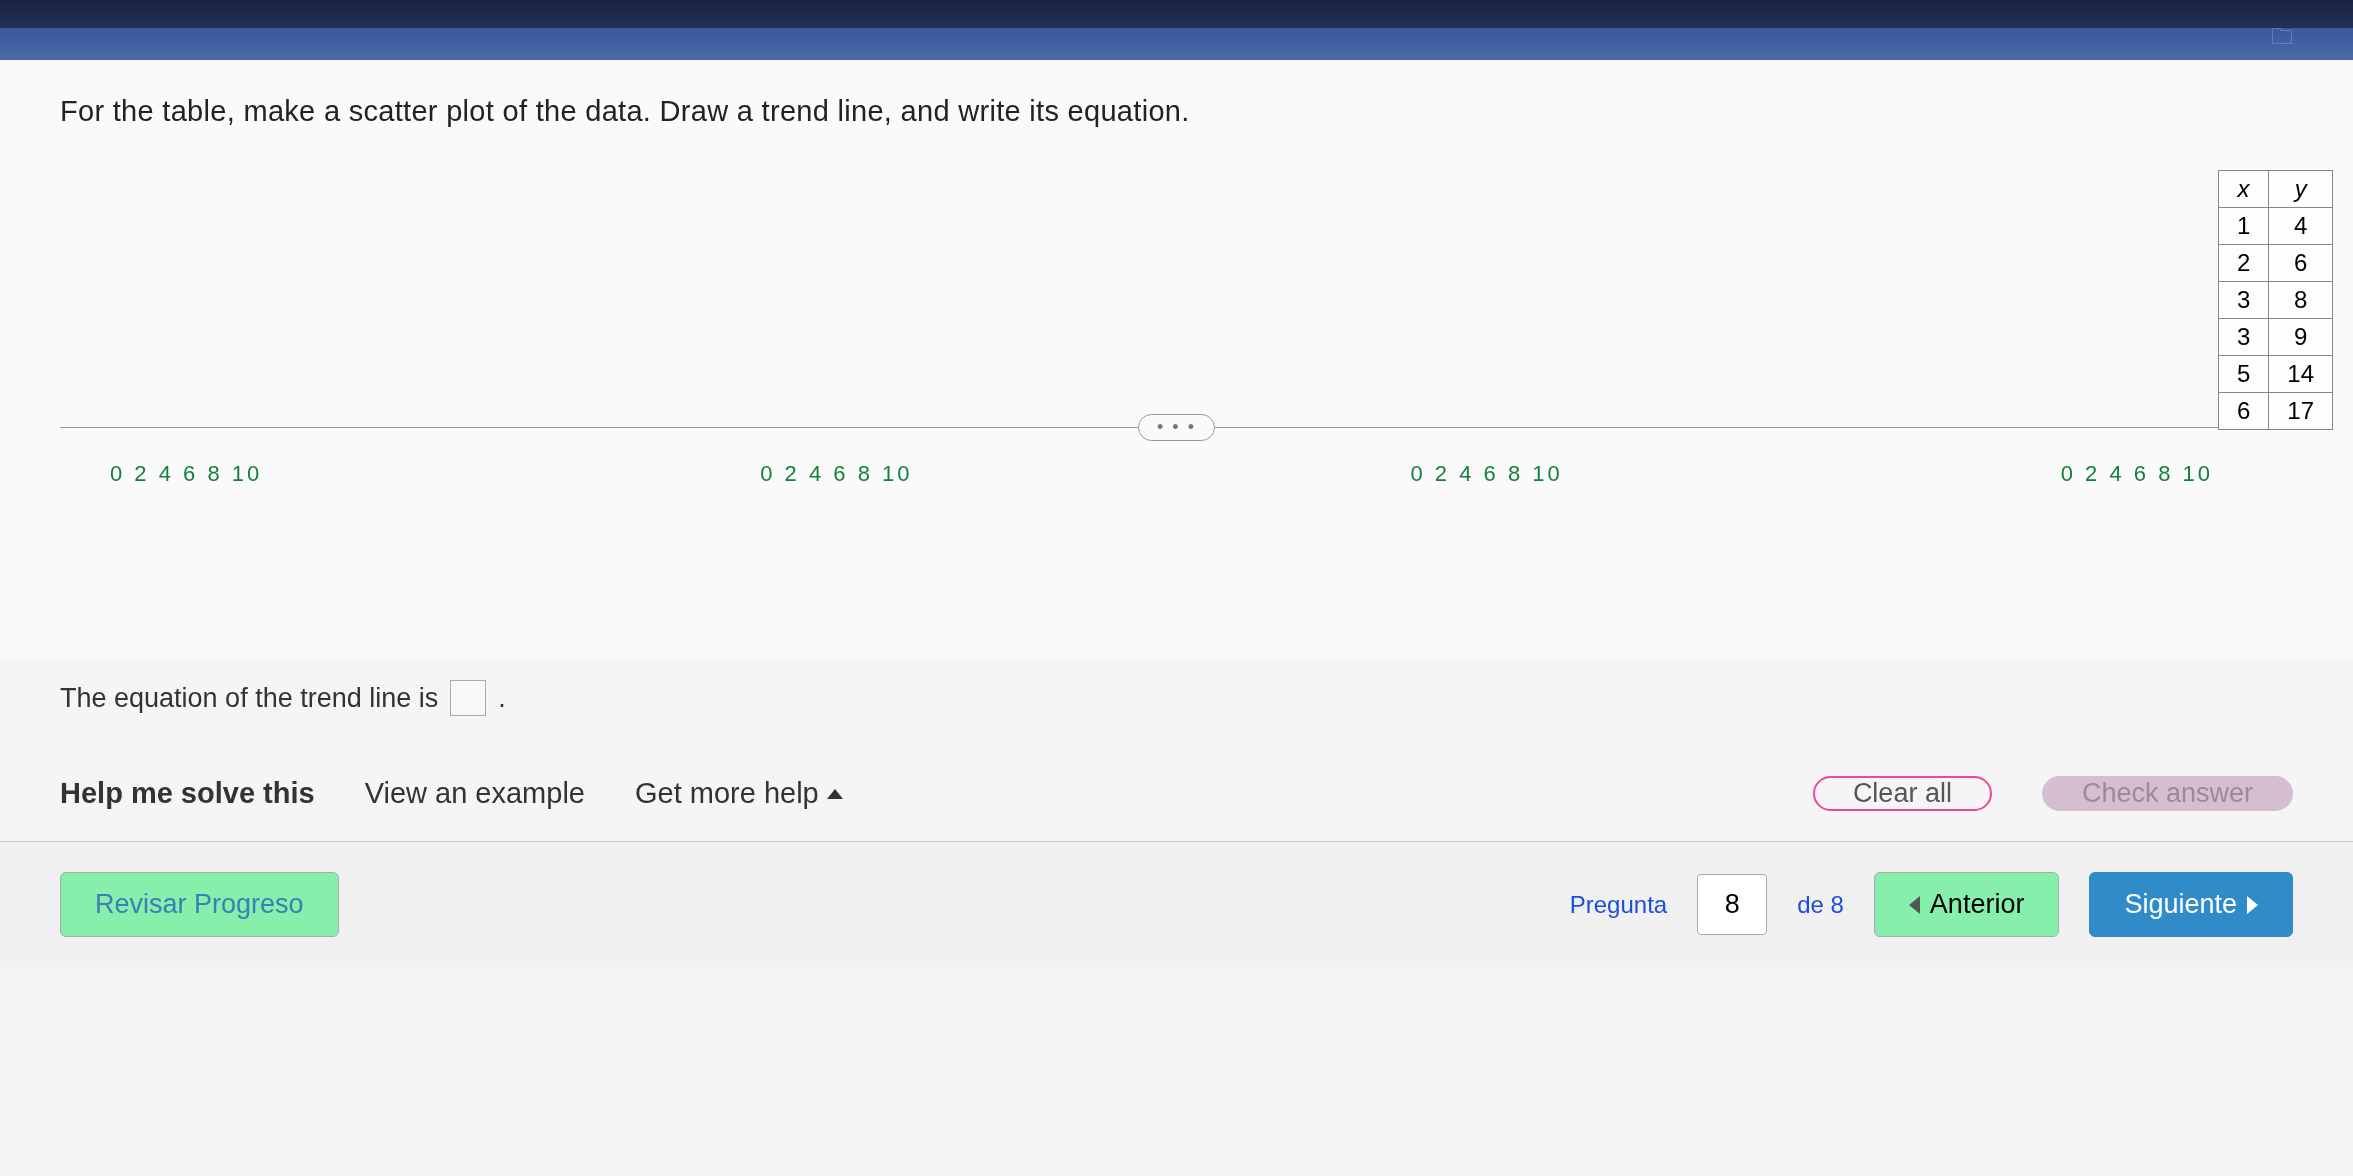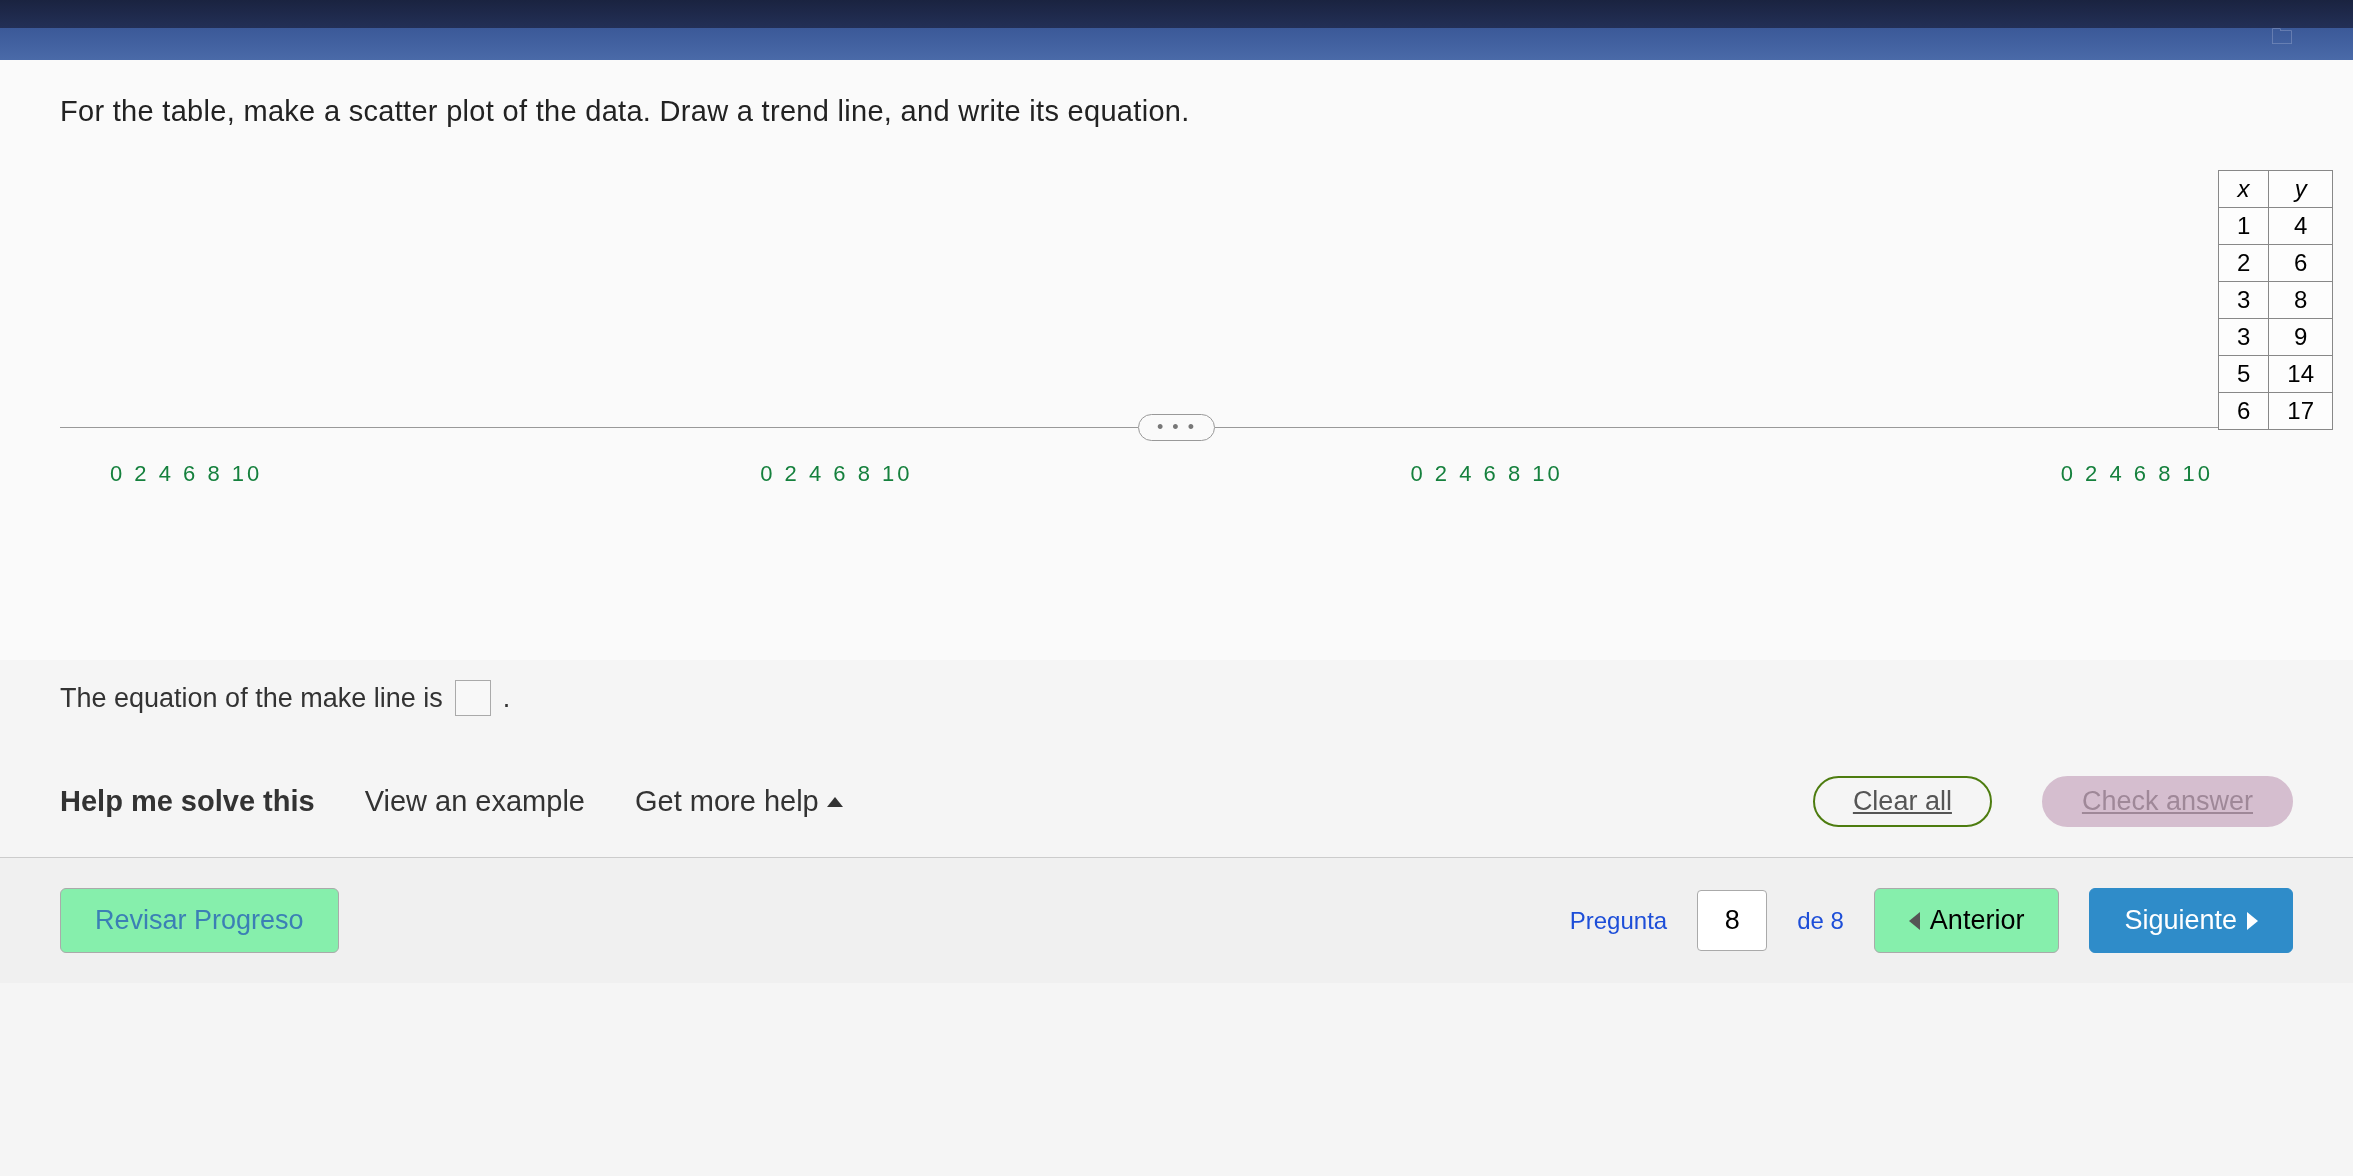--- a/index.html
+++ b/index.html
@@ -137,28 +137,27 @@
     }
     .caret-up {
       width: 0;
       height: 0;
       border-left: 8px solid transparent;
       border-right: 8px solid transparent;
       border-bottom: 10px solid #333;
     }
     .spacer { flex: 1; }
     .pill-button {
-      border: 2px solid #4d7c0f;
+      border: 2px solid #ec4899;
       border-radius: 30px;
-      padding: 8px 38px;
+      padding: 0 38px;
       font-size: 27px;
       background: transparent;
       color: #555;
       cursor: pointer;
-      text-decoration: underline;
     }
     .pill-button.check {
       background: #c8a8bf;
       border-color: #c8a8bf;
       color: #7b5a72;
       opacity: 0.7;
     }
     .bottom-bar {
       display: flex;
       align-items: center;
@@ -268,21 +267,21 @@
   <div class="axis-row">
     <span>0 2 4 6 8 10</span>
     <span>0 2 4 6 8 10</span>
     <span>0 2 4 6 8 10</span>
     <span>0 2 4 6 8 10</span>
   </div>
 </div>
 
 <div class="answer-section">
   <div class="answer-line1">
-    <span>The equation of the make line is</span>
+    <span>The equation of the trend line is</span>
     <span class="answer-input-box"></span>
     <span>.</span>
   </div>
 </div>
 
 <div class="help-row">
   <span class="help-link">Help me solve this</span>
   <span class="help-link normal">View an example</span>
   <span class="help-link normal get-more-help">
     <span>Get more help</span>

